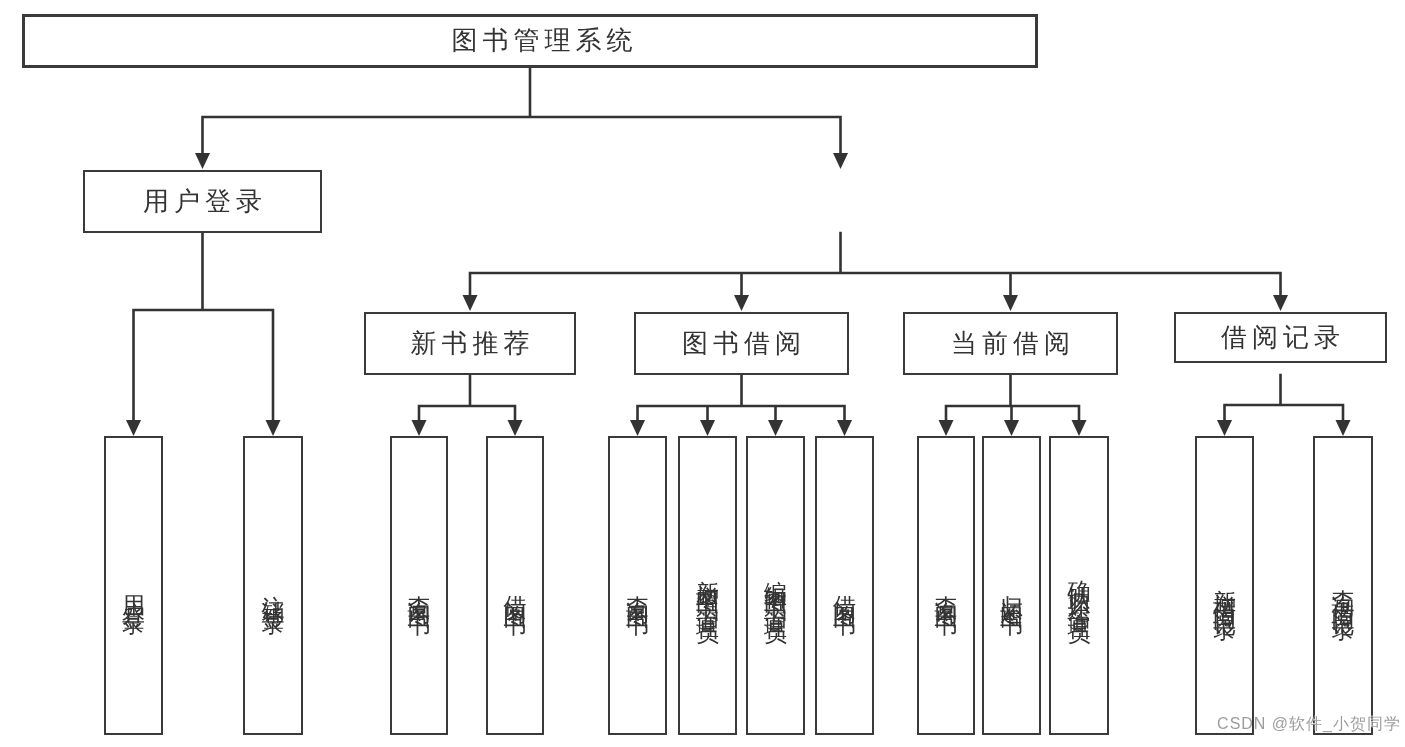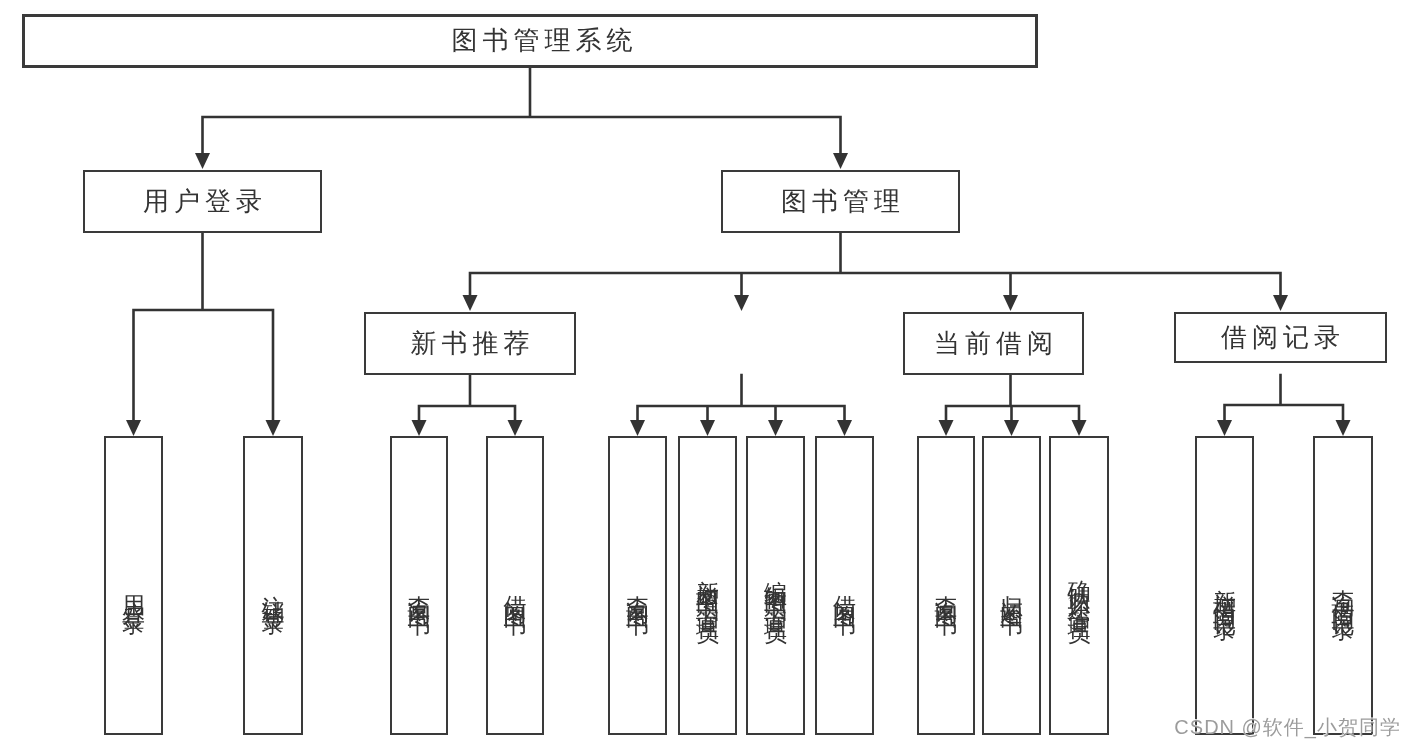--- a/index.html
+++ b/index.html
@@ -71,21 +71,21 @@
     color:var(--text);
     letter-spacing:6px;
     margin-bottom:-6px;
     line-height:1;
     white-space:nowrap;
   }
   #watermark{
     position:absolute;
     right:4px;
     top:714px;
-    font-size:20px;
+    font-size:16px;
     color:var(--watermark);
     letter-spacing:1px;
     z-index:5;
     text-shadow:-1px -1px 0 rgba(255,255,255,0.85);
     white-space:nowrap;
     margin-left:8px;
   }
 </style>
 </head>
 <body>
@@ -135,28 +135,28 @@
     </g>
   </svg>
 
   <div class="box root" style="left:22px;top:14px;width:1016px;height:54px;padding-left:24px;">
     <span class="lbl">图书管理系统</span>
   </div>
 
   <div class="box" style="left:83px;top:170px;width:239px;height:63px;">
     <span class="lbl">用户登录</span>
   </div>
-  <div class="box" style="left:721px;top:170px;width:239px;height:63px;">
-    <span class="lbl">图书管理</span>
-  </div>
 
   <div class="box" style="left:364px;top:312px;width:212px;height:63px;">
     <span class="lbl">新书推荐</span>
   </div>
-  <div class="box" style="left:903px;top:312px;width:181px;height:63px;">
+  <div class="box" style="left:634px;top:312px;width:215px;height:63px;">
+    <span class="lbl">图书借阅</span>
+  </div>
+  <div class="box" style="left:903px;top:312px;width:215px;height:63px;">
     <span class="lbl">当前借阅</span>
   </div>
   <div class="box" style="left:1174px;top:312px;width:213px;height:51px;">
     <span class="lbl">借阅记录</span>
   </div>
 
   <div class="vbox" style="left:104px;top:436px;width:59px;height:299px;">
     <span class="lbl">用户登录</span>
   </div>
   <div class="vbox" style="left:243px;top:436px;width:60px;height:299px;">

